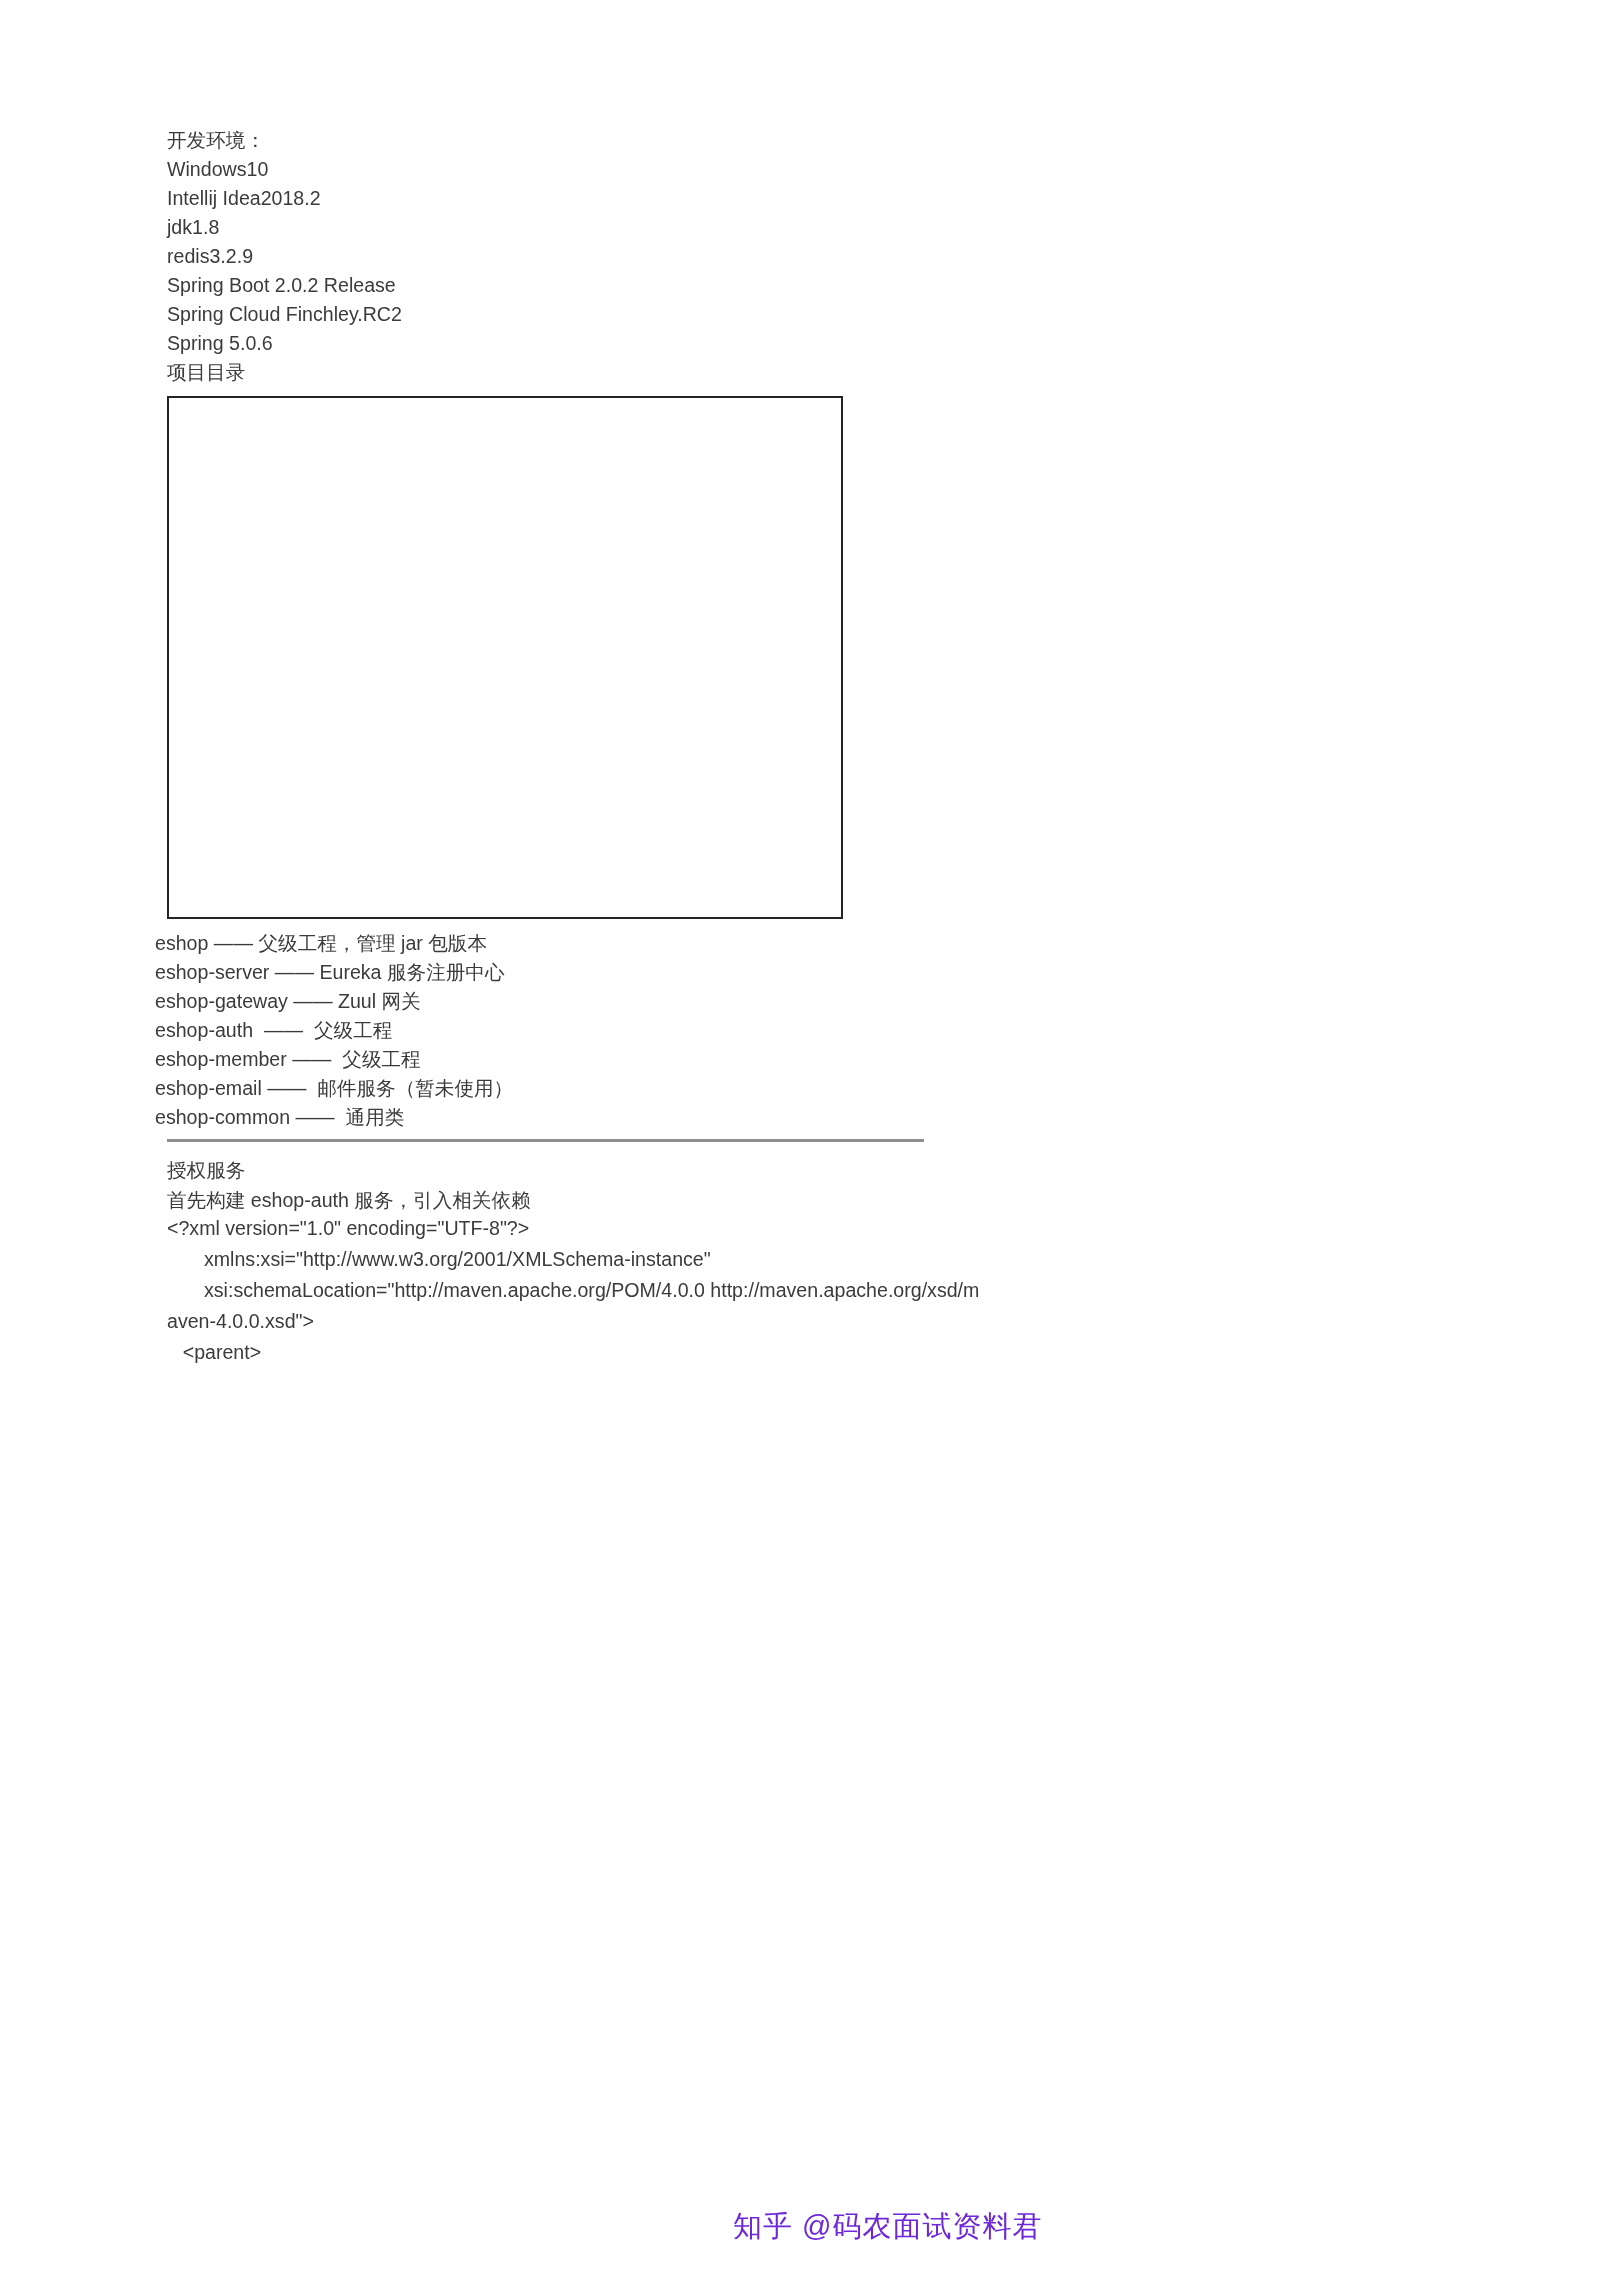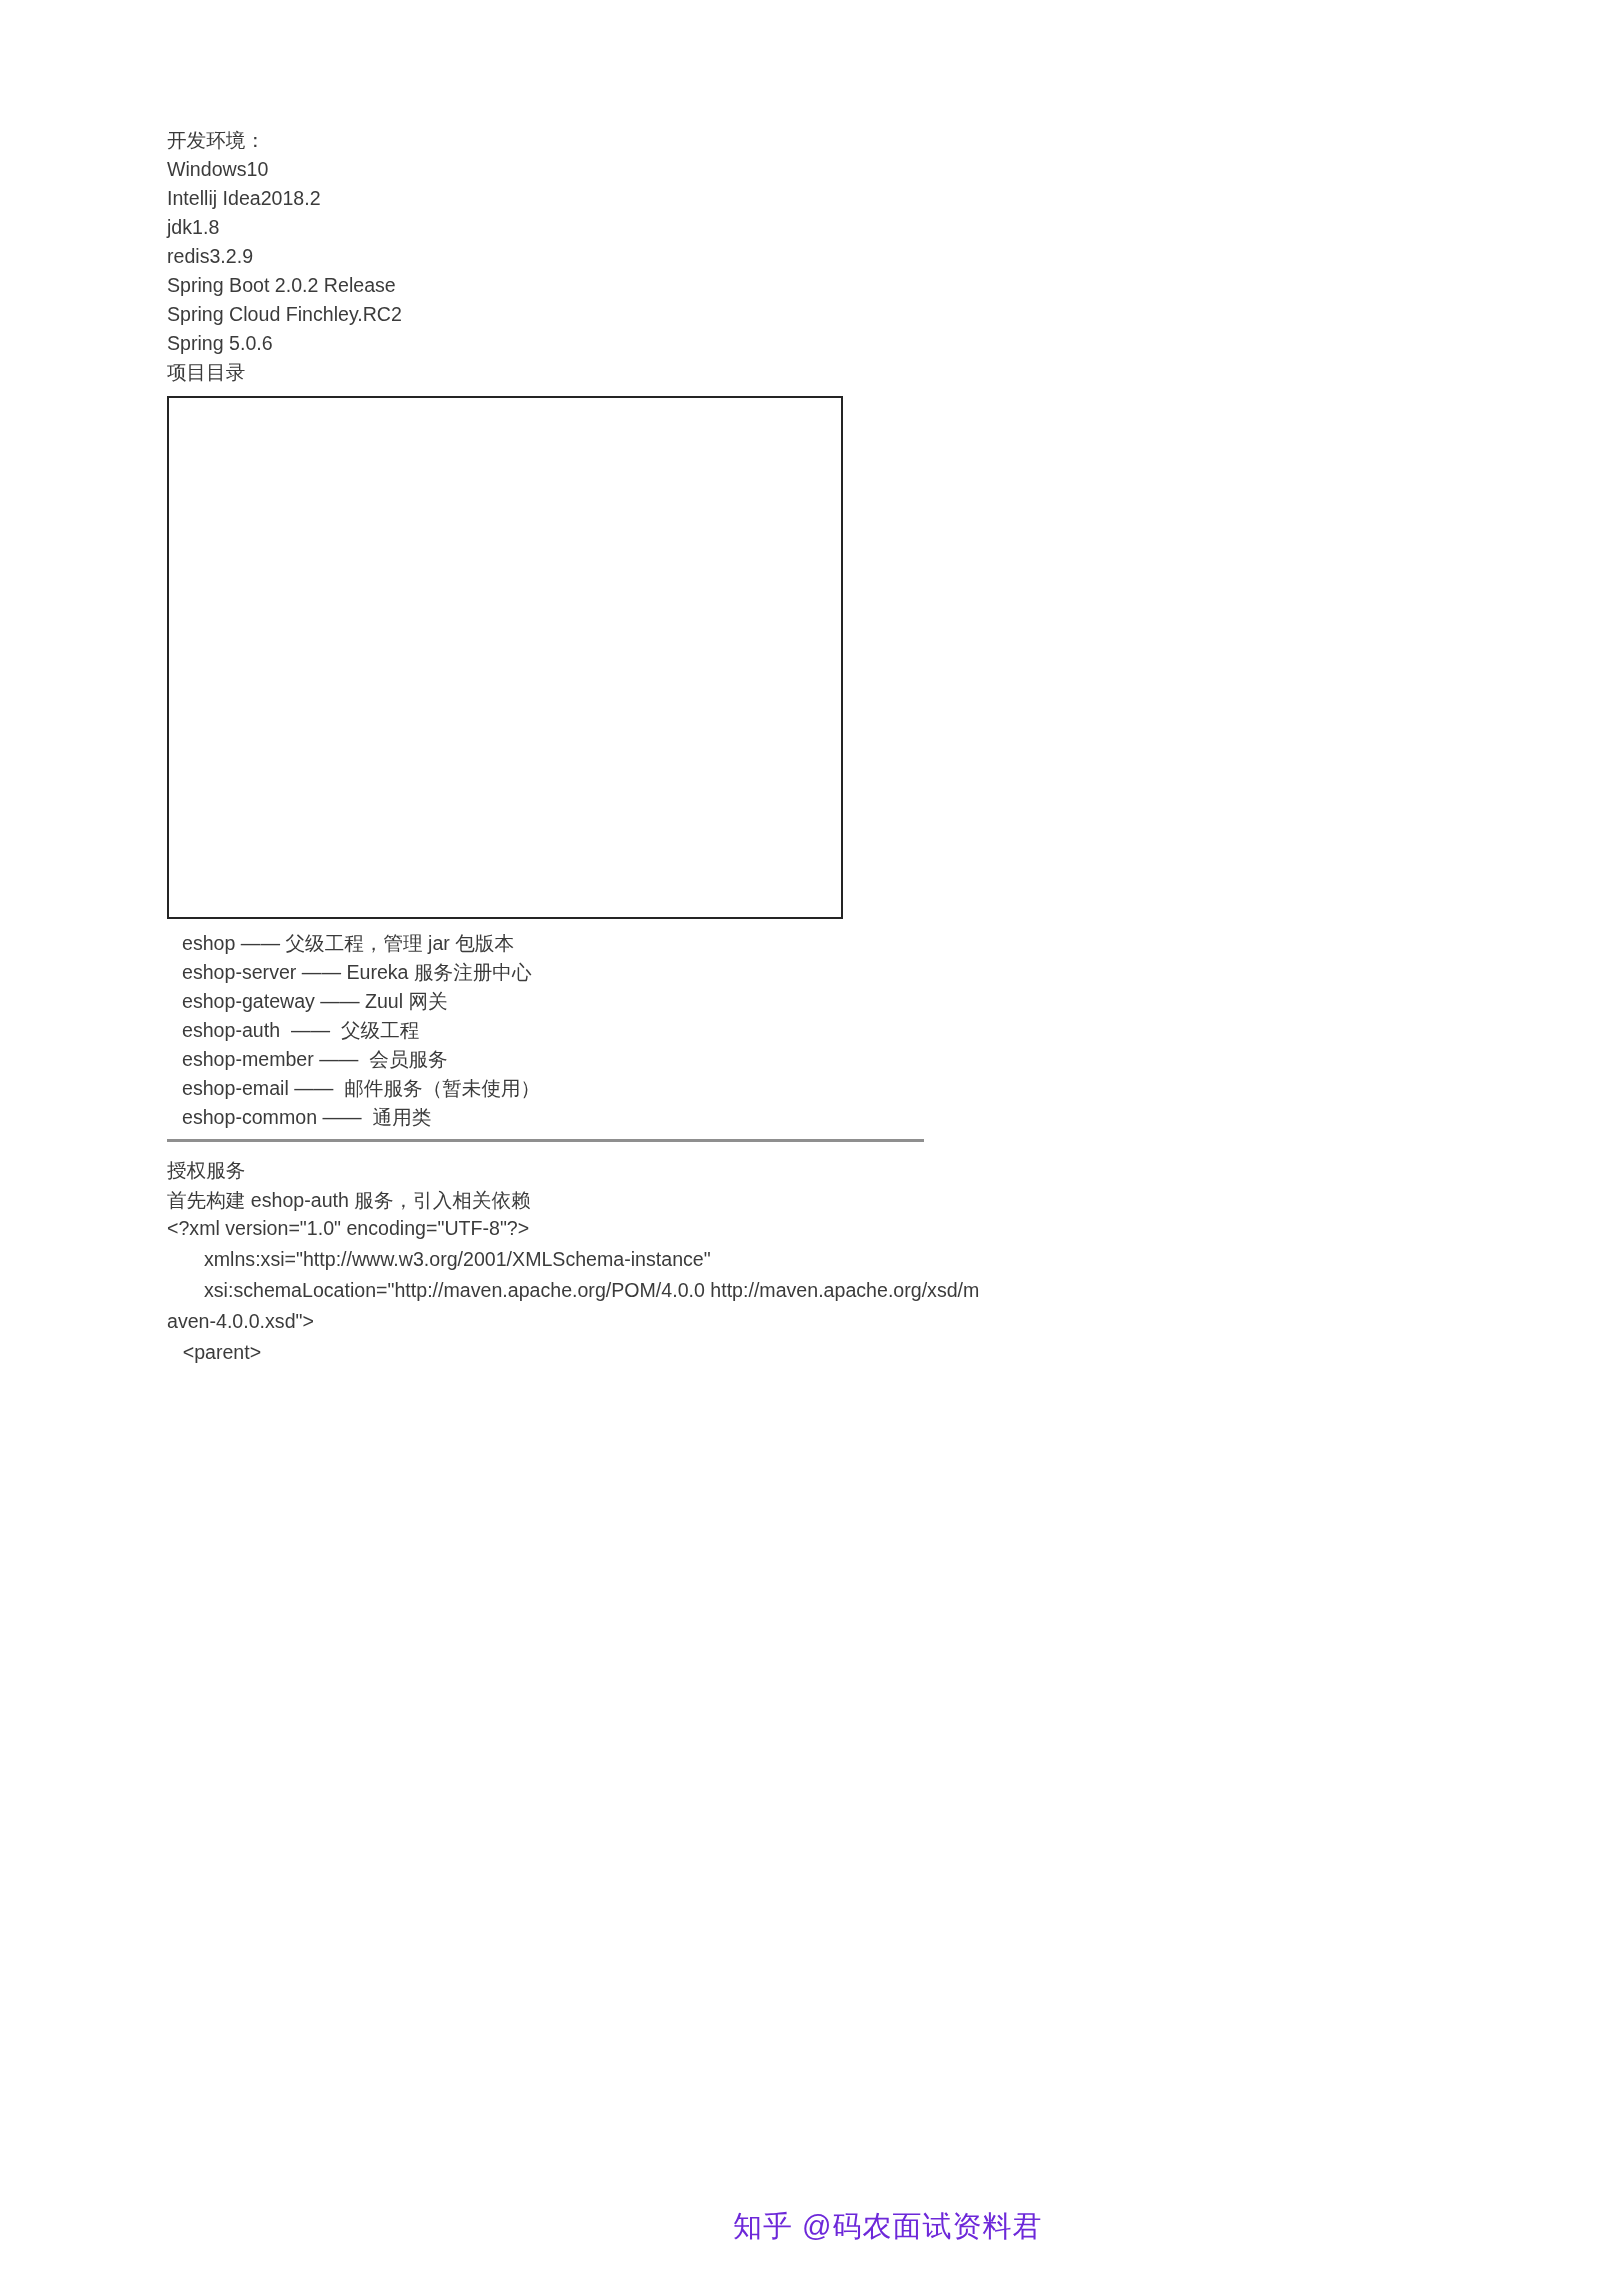--- a/index.html
+++ b/index.html
@@ -21,21 +21,21 @@
   .env-block { position: absolute; left: 167px; top: 126px; }
   .dir-box {
     position: absolute;
     left: 167px;
     top: 396px;
     width: 676px;
     height: 523px;
     border: 2px solid #242424;
     background: #ffffff;
   }
-  .modules-block { position: absolute; left: 182px; top: 929px; }
+  .modules-block { position: absolute; left: 155px; top: 929px; }
   .divider {
     position: absolute;
     left: 167px;
     top: 1139px;
     width: 757px;
     height: 2.9px;
     background: #8f8f8f;
     border: none;
   }
   .section-block { position: absolute; left: 167px; top: 1155px; }
@@ -75,21 +75,21 @@
     <p class="line">项目目录</p>
   </div>
 
   <div class="dir-box"></div>
 
   <div class="modules-block">
     <p class="line">eshop —— 父级工程，管理 jar 包版本</p>
     <p class="line">eshop-server —— Eureka 服务注册中心</p>
     <p class="line">eshop-gateway —— Zuul 网关</p>
     <p class="line">eshop-auth  ——  父级工程</p>
-    <p class="line">eshop-member ——  会员服务</p>
+    <p class="line">eshop-member ——  父级工程</p>
     <p class="line">eshop-email ——  邮件服务（暂未使用）</p>
     <p class="line">eshop-common ——  通用类</p>
   </div>
 
   <div class="divider"></div>
 
   <div class="section-block">
     <p class="line">授权服务</p>
     <p class="line">首先构建 eshop-auth 服务，引入相关依赖</p>
   </div>

